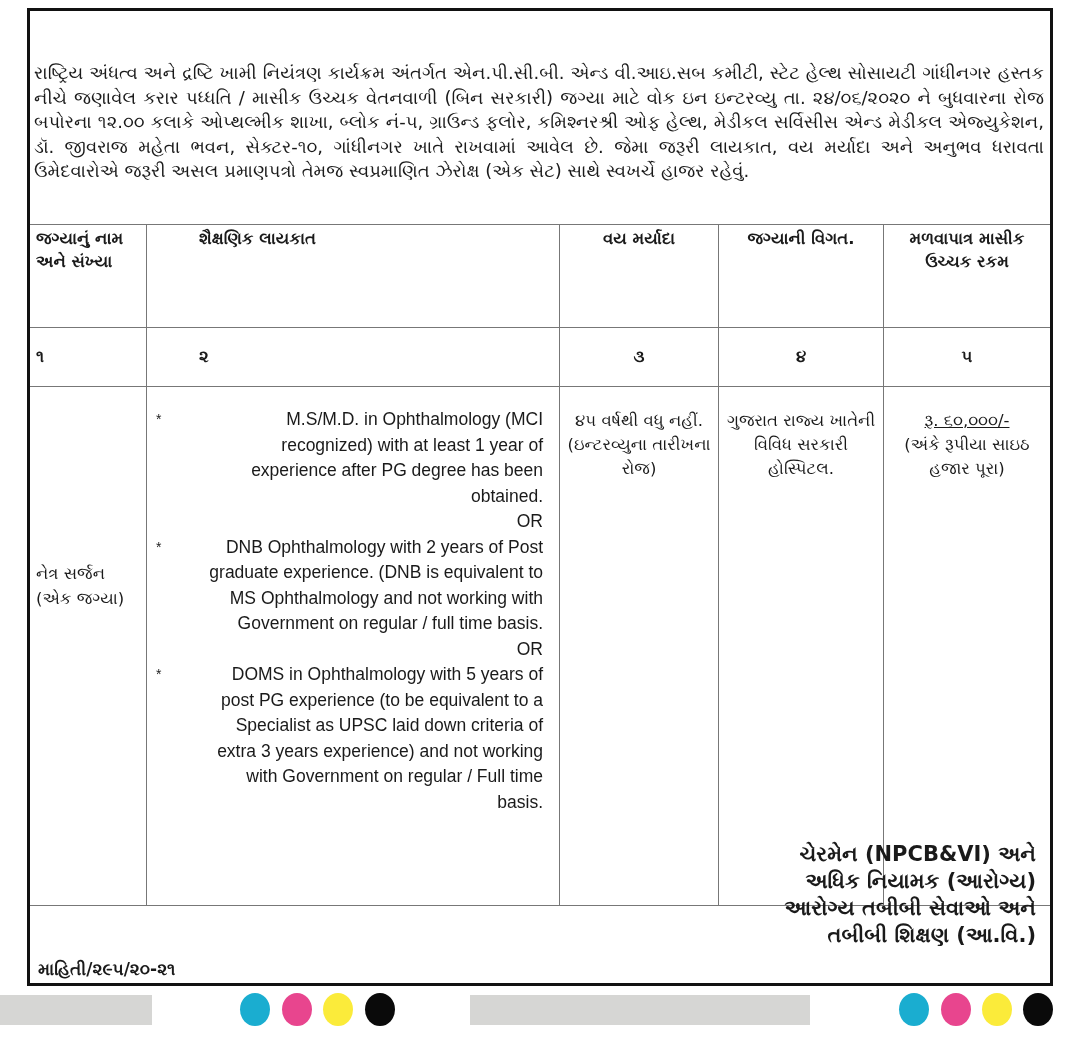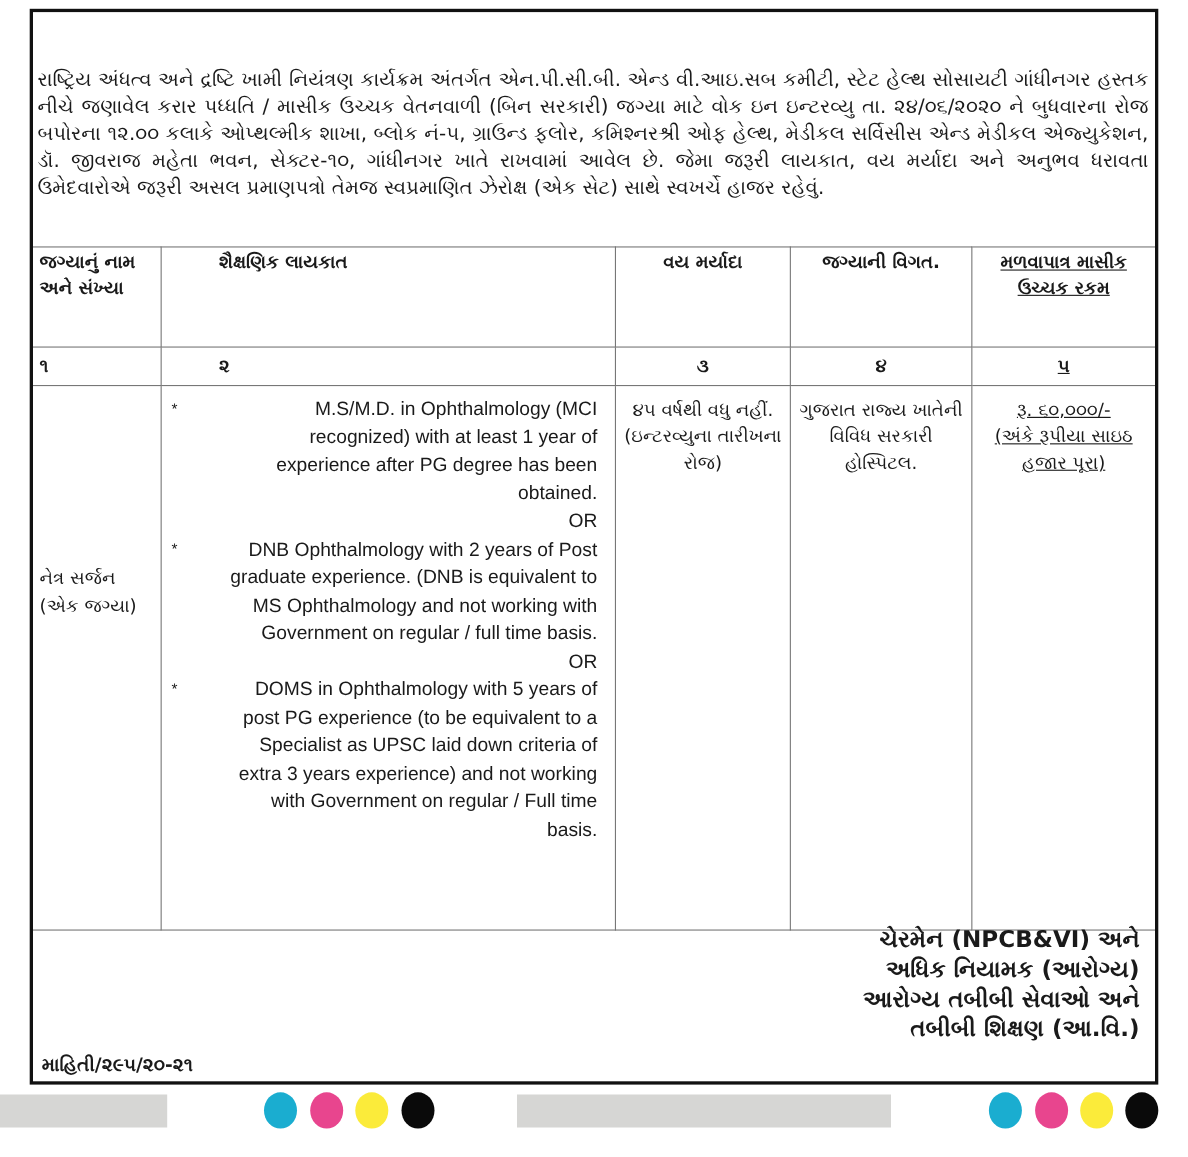--- a/index.html
+++ b/index.html
@@ -7,26 +7,26 @@
          font-family:"DejaVu Sans", sans-serif; color:#1a1a1a; }
   .notice { position:absolute; left:27px; top:8px; width:1020px; height:972px;
             border:3px solid #111; box-sizing:content-box; }
   .title { position:absolute; left:0; right:0; top:6px; text-align:center;
            font-size:32px; font-weight:bold; letter-spacing:1px; }
   .title span { border-bottom:3px solid #111; padding:0 4px; line-height:38px; }
   .intro { position:absolute; left:4px; right:6px; top:50px; font-size:18px;
            line-height:24.5px; text-align:justify; }
   .intro p { margin:0; }
   table.grid { position:absolute; left:0; top:213px; width:1020px; border-collapse:collapse; }
-  table.grid td { border:1.5px solid #777; vertical-align:top; padding:4px 6px; font-size:16.5px; }
+  table.grid td { border:1.5px solid #777; vertical-align:top; padding:16px 6px; font-size:16.5px; }
   table.grid tr.hdr td { height:84px; font-weight:bold; line-height:23px; padding-top:2px; }
   table.grid tr.num td { height:26px; font-weight:bold; line-height:26px; }
   table.grid tr.body td { height:486px; }
   table.grid tr td:first-child { border-left:none; }
-  table.grid tr td:last-child { border-right:none;text-decoration:underline; }
+  table.grid tr td:last-child { border-right:none; }
   .c1 { width:104px; } .c2 { width:400px; } .c3 { width:146px; } .c4 { width:152px; } .c5 { }
   .center { text-align:center; }
   .post-name { padding-top:158px; line-height:25px; font-size:16.5px; }
   .qual { font-family:"Liberation Sans", sans-serif; font-size:17.5px; line-height:25.5px;
           padding-top:4px; }
   .qual .item { display:flex; }
   .qual .bullet { width:48px; flex:none; padding-left:3px; font-size:14px; }
   .qual .txt { flex:1; padding-right:10px;text-align:right; }
   .cellc { text-align:center; line-height:24px; padding-top:6px; font-size:16.5px; }
   .salary-fig { text-decoration:underline; }

